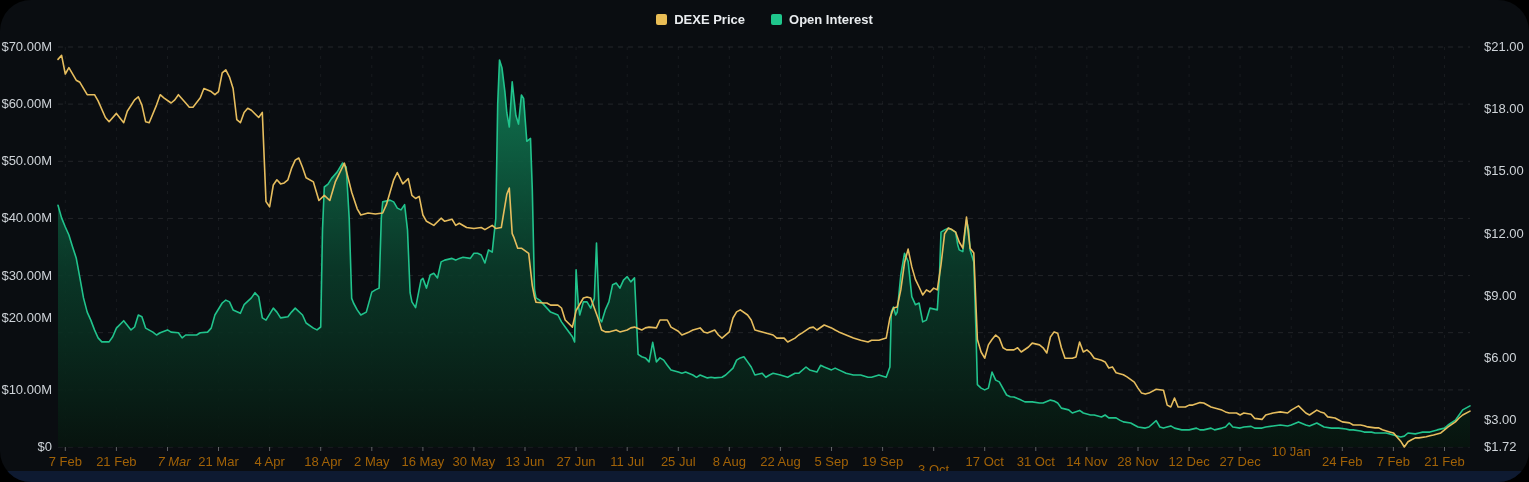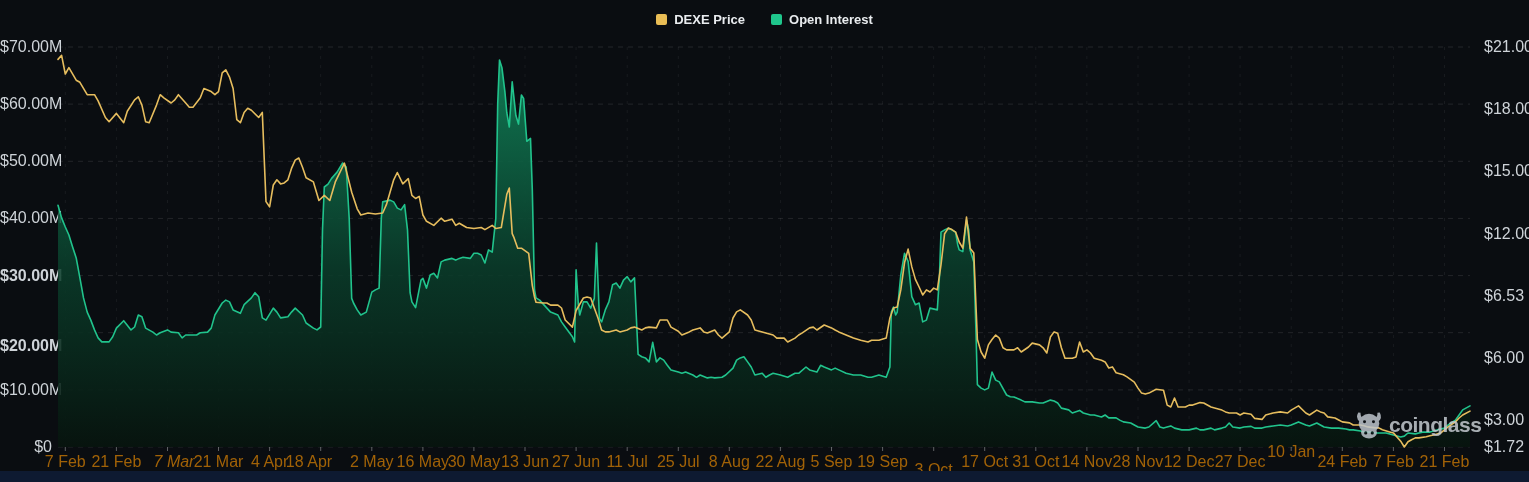--- a/index.html
+++ b/index.html
@@ -1,24 +1,24 @@
 <!DOCTYPE html>
 <html><head>
 <meta charset="utf-8">
 <style>
   html,body{margin:0;padding:0;background:#000;}
   .root{position:relative;width:1529px;height:482px;background:#0a0d11;overflow:hidden;
-        font-family:"Liberation Sans",sans-serif;}
+        font-family:"Liberation Sans",sans-serif;border-radius:31px;}
   .legend{position:absolute;top:12px;left:0;right:0;display:flex;justify-content:center;
           gap:26px;align-items:center;}
   .legend-item{display:flex;align-items:center;gap:7px;color:#e9ecef;font-size:13px;
           font-weight:700;cursor:pointer;}
   .swatch{width:11px;height:11px;border-radius:2px;display:inline-block;}
   .plot{position:absolute;left:58px;top:47px;width:1412px;height:400px;}
-  .axis-label{position:absolute;font-size:16px;line-height:16px;color:#ced3d8;white-space:nowrap;}
+  .axis-label{position:absolute;font-size:13px;line-height:16px;color:#ced3d8;white-space:nowrap;}
   .yaxis-left{position:absolute;left:0;top:0;width:52px;height:482px;}
   .yaxis-left .axis-label{right:0;text-align:right;width:52px;}
   .yaxis-right{position:absolute;left:1482px;top:0;width:47px;height:482px;}
   .xaxis .axis-label{width:70px;text-align:center;color:#a16207;}
   .watermark{position:absolute;left:1354px;top:411px;display:flex;align-items:center;gap:5px;
           opacity:.85;pointer-events:none;}
   .watermark-text{color:#c3c9cf;font-size:21px;font-weight:700;letter-spacing:-0.5px;}
   .bottom-strip{position:absolute;left:0;top:471px;width:1529px;height:11px;background:#0e1a31;}
 </style>
 </head>
@@ -33,22 +33,22 @@
       <div class="legend-item">
         <span class="swatch" style="background: rgb(31, 198, 140);"></span>
         <span>Open Interest</span>
       </div>
     </div>
   <div class="yaxis-left">
       <span class="axis-label" style="top: 39px;">$70.00M</span>
       <span class="axis-label" style="top: 96.1429px;">$60.00M</span>
       <span class="axis-label" style="top: 153.286px;">$50.00M</span>
       <span class="axis-label" style="top: 210.429px;">$40.00M</span>
-      <span class="axis-label" style="top: 267.571px; font-weight: bold;">$30.00M</span>
-      <span class="axis-label" style="top: 338px; font-weight: bold;">$20.00M</span>
+      <span class="axis-label" style="top: 267.571px;">$30.00M</span>
+      <span class="axis-label" style="top: 310px;">$20.00M</span>
       <span class="axis-label" style="top: 381.857px;">$10.00M</span>
       <span class="axis-label" style="top: 439px;">$0</span>
     </div>
   <div class="plot">
     <svg id="plot-svg" width="1412" height="406" viewBox="0 0 1412 406" style="overflow:visible;display:block">
         <defs>
           <linearGradient id="oiGrad" x1="0" y1="0" x2="0" y2="400" gradientUnits="userSpaceOnUse">
             <stop offset="0%" stop-color="rgba(17,138,94,0.90)"></stop>
             <stop offset="55%" stop-color="rgba(10,62,43,0.85)"></stop>
             <stop offset="100%" stop-color="rgba(7,20,14,0.92)"></stop>
@@ -121,32 +121,32 @@
         <path d="M0.0,158.3L3.6,170.9L7.3,180.0L10.9,188.0L14.6,200.0L18.2,210.9L21.9,230.9L25.5,250.9L29.2,265.1L32.8,273.1L36.5,282.9L40.1,290.9L43.8,294.9L51.1,294.9L54.7,289.7L58.4,281.1L65.7,273.7L73.0,282.9L76.6,280.0L80.3,268.0L83.9,269.7L87.6,281.1L94.9,285.1L98.5,288.0L102.2,285.7L109.5,282.9L113.1,285.1L120.4,285.7L124.1,290.9L127.7,288.0L135.0,288.0L138.6,288.0L142.3,285.7L149.6,285.1L153.2,281.1L156.9,268.0L164.2,256.0L167.8,253.1L171.5,254.9L175.1,262.9L182.4,266.3L186.1,257.7L193.4,250.9L197.0,245.7L200.7,249.7L204.3,270.9L208.0,273.1L215.3,261.1L218.9,265.1L222.6,270.9L229.9,269.7L233.5,265.1L237.2,261.1L244.5,268.0L248.1,276.0L255.4,281.1L259.0,282.9L262.7,280.0L264.5,182.9L266.3,140.0L270.0,137.1L273.6,131.4L279.1,125.1L284.6,116.0L288.2,120.0L291.2,171.4L293.7,251.4L295.5,256.0L299.2,262.9L302.8,268.0L308.3,265.1L313.8,245.1L317.4,242.9L321.1,241.1L323.3,171.4L324.7,154.9L332.0,153.1L335.7,154.9L339.3,161.1L343.0,162.9L346.6,157.7L349.5,182.9L352.1,245.7L353.9,254.9L357.6,260.6L363.0,233.1L364.9,231.4L368.5,241.1L372.2,228.0L375.8,226.3L379.5,230.9L383.1,214.9L386.7,213.1L394.0,211.4L397.7,213.1L401.3,211.4L405.0,210.3L412.3,211.4L415.9,206.3L419.6,206.3L423.2,208.0L426.9,216.0L430.5,202.9L434.2,205.1L437.8,171.4L439.7,57.1L441.5,13.1L444.0,21.1L447.0,45.7L448.8,65.7L451.3,80.0L454.2,34.9L457.9,68.6L460.5,77.1L463.4,48.0L465.6,51.4L468.8,94.3L472.5,91.4L474.3,142.9L476.5,242.9L478.0,250.9L481.6,253.1L488.9,261.1L492.6,265.1L499.9,268.0L503.5,274.9L507.2,280.0L514.4,289.7L516.6,294.9L518.1,222.9L520.3,257.1L521.7,268.0L525.4,254.9L529.0,254.9L532.7,261.1L536.3,251.4L538.5,196.0L541.4,271.4L543.6,274.9L547.3,262.9L550.9,254.9L554.6,237.7L558.2,236.0L561.9,241.1L565.5,233.1L569.2,229.7L572.8,234.9L576.5,230.9L580.1,307.4L583.8,309.7L587.4,310.9L591.1,314.9L594.7,295.4L598.4,314.9L602.0,310.9L605.7,313.1L609.3,318.3L613.0,322.9L620.3,325.1L623.9,326.3L627.6,325.1L634.9,328.0L638.5,330.3L642.1,328.0L649.4,330.9L653.1,330.3L656.7,330.9L664.0,330.3L667.7,328.0L675.0,321.1L678.6,313.1L682.3,310.9L685.9,309.7L689.6,314.9L693.2,320.0L696.9,328.0L704.2,326.3L707.8,330.3L711.5,328.0L715.1,326.3L722.4,328.0L729.7,330.3L737.0,326.3L740.7,326.3L748.0,320.0L751.6,322.9L758.9,325.1L762.6,318.3L766.2,320.0L773.5,322.9L777.1,321.1L780.8,322.9L788.1,326.3L795.4,328.0L802.7,328.0L810.0,330.3L813.6,330.3L820.9,328.0L828.2,330.3L831.9,320.0L833.3,265.1L835.5,260.0L837.7,268.0L839.2,265.1L842.8,228.0L846.5,206.3L850.1,214.3L853.8,249.7L857.4,257.7L861.1,256.0L864.7,274.9L868.4,273.1L872.0,261.1L879.3,262.9L881.5,228.6L883.0,185.1L886.6,182.9L890.3,181.1L893.9,182.9L897.6,185.1L899.7,197.7L901.2,202.9L904.8,204.6L908.5,173.1L910.7,182.9L912.1,202.9L915.8,214.9L918.0,285.7L919.4,337.7L923.1,341.1L926.7,342.9L930.4,341.1L934.0,325.1L937.7,333.1L941.3,334.9L948.6,348.0L952.3,349.7L955.9,350.0L963.2,353.1L966.9,354.9L974.2,354.9L981.5,356.0L985.1,356.0L992.4,353.1L996.1,354.0L999.7,356.0L1003.4,361.1L1010.7,362.9L1014.3,366.0L1021.6,363.4L1025.3,366.0L1032.5,368.0L1036.2,368.0L1043.5,370.0L1047.1,368.0L1050.8,370.9L1058.1,370.9L1061.7,373.1L1065.4,374.9L1072.7,376.0L1076.3,378.0L1080.0,380.0L1087.3,381.1L1090.9,380.0L1098.2,373.7L1101.9,380.0L1105.5,381.1L1112.8,378.9L1116.5,381.1L1123.8,382.9L1127.4,382.9L1131.1,382.9L1138.4,381.1L1142.0,382.9L1145.7,382.9L1153.0,381.1L1156.6,382.9L1163.9,381.1L1167.5,380.0L1171.2,376.0L1174.8,380.0L1182.1,381.1L1185.8,380.0L1193.1,379.4L1196.7,381.1L1204.0,381.1L1207.7,380.0L1215.0,379.0L1222.3,378.0L1229.6,379.0L1233.2,378.0L1240.5,374.9L1247.8,378.0L1251.5,379.0L1258.8,376.0L1262.4,378.0L1266.1,380.0L1273.4,381.1L1277.0,381.1L1280.7,381.1L1287.9,382.0L1291.6,382.9L1295.2,382.9L1302.5,384.0L1306.2,385.1L1313.5,385.1L1317.1,386.0L1320.8,386.0L1328.1,386.0L1331.7,386.9L1335.4,388.0L1342.7,390.0L1346.3,389.1L1350.0,386.0L1357.3,386.9L1360.9,386.0L1364.6,385.1L1371.9,385.1L1375.5,384.0L1379.2,382.9L1386.5,381.1L1390.1,378.0L1397.4,373.1L1401.1,368.0L1404.7,362.9L1412.0,358.9L1412.0,400L0.0,400Z" fill="url(#oiGrad)" stroke="none"></path>
         <polyline points="0.0,158.3 3.6,170.9 7.3,180.0 10.9,188.0 14.6,200.0 18.2,210.9 21.9,230.9 25.5,250.9 29.2,265.1 32.8,273.1 36.5,282.9 40.1,290.9 43.8,294.9 51.1,294.9 54.7,289.7 58.4,281.1 65.7,273.7 73.0,282.9 76.6,280.0 80.3,268.0 83.9,269.7 87.6,281.1 94.9,285.1 98.5,288.0 102.2,285.7 109.5,282.9 113.1,285.1 120.4,285.7 124.1,290.9 127.7,288.0 135.0,288.0 138.6,288.0 142.3,285.7 149.6,285.1 153.2,281.1 156.9,268.0 164.2,256.0 167.8,253.1 171.5,254.9 175.1,262.9 182.4,266.3 186.1,257.7 193.4,250.9 197.0,245.7 200.7,249.7 204.3,270.9 208.0,273.1 215.3,261.1 218.9,265.1 222.6,270.9 229.9,269.7 233.5,265.1 237.2,261.1 244.5,268.0 248.1,276.0 255.4,281.1 259.0,282.9 262.7,280.0 264.5,182.9 266.3,140.0 270.0,137.1 273.6,131.4 279.1,125.1 284.6,116.0 288.2,120.0 291.2,171.4 293.7,251.4 295.5,256.0 299.2,262.9 302.8,268.0 308.3,265.1 313.8,245.1 317.4,242.9 321.1,241.1 323.3,171.4 324.7,154.9 332.0,153.1 335.7,154.9 339.3,161.1 343.0,162.9 346.6,157.7 349.5,182.9 352.1,245.7 353.9,254.9 357.6,260.6 363.0,233.1 364.9,231.4 368.5,241.1 372.2,228.0 375.8,226.3 379.5,230.9 383.1,214.9 386.7,213.1 394.0,211.4 397.7,213.1 401.3,211.4 405.0,210.3 412.3,211.4 415.9,206.3 419.6,206.3 423.2,208.0 426.9,216.0 430.5,202.9 434.2,205.1 437.8,171.4 439.7,57.1 441.5,13.1 444.0,21.1 447.0,45.7 448.8,65.7 451.3,80.0 454.2,34.9 457.9,68.6 460.5,77.1 463.4,48.0 465.6,51.4 468.8,94.3 472.5,91.4 474.3,142.9 476.5,242.9 478.0,250.9 481.6,253.1 488.9,261.1 492.6,265.1 499.9,268.0 503.5,274.9 507.2,280.0 514.4,289.7 516.6,294.9 518.1,222.9 520.3,257.1 521.7,268.0 525.4,254.9 529.0,254.9 532.7,261.1 536.3,251.4 538.5,196.0 541.4,271.4 543.6,274.9 547.3,262.9 550.9,254.9 554.6,237.7 558.2,236.0 561.9,241.1 565.5,233.1 569.2,229.7 572.8,234.9 576.5,230.9 580.1,307.4 583.8,309.7 587.4,310.9 591.1,314.9 594.7,295.4 598.4,314.9 602.0,310.9 605.7,313.1 609.3,318.3 613.0,322.9 620.3,325.1 623.9,326.3 627.6,325.1 634.9,328.0 638.5,330.3 642.1,328.0 649.4,330.9 653.1,330.3 656.7,330.9 664.0,330.3 667.7,328.0 675.0,321.1 678.6,313.1 682.3,310.9 685.9,309.7 689.6,314.9 693.2,320.0 696.9,328.0 704.2,326.3 707.8,330.3 711.5,328.0 715.1,326.3 722.4,328.0 729.7,330.3 737.0,326.3 740.7,326.3 748.0,320.0 751.6,322.9 758.9,325.1 762.6,318.3 766.2,320.0 773.5,322.9 777.1,321.1 780.8,322.9 788.1,326.3 795.4,328.0 802.7,328.0 810.0,330.3 813.6,330.3 820.9,328.0 828.2,330.3 831.9,320.0 833.3,265.1 835.5,260.0 837.7,268.0 839.2,265.1 842.8,228.0 846.5,206.3 850.1,214.3 853.8,249.7 857.4,257.7 861.1,256.0 864.7,274.9 868.4,273.1 872.0,261.1 879.3,262.9 881.5,228.6 883.0,185.1 886.6,182.9 890.3,181.1 893.9,182.9 897.6,185.1 899.7,197.7 901.2,202.9 904.8,204.6 908.5,173.1 910.7,182.9 912.1,202.9 915.8,214.9 918.0,285.7 919.4,337.7 923.1,341.1 926.7,342.9 930.4,341.1 934.0,325.1 937.7,333.1 941.3,334.9 948.6,348.0 952.3,349.7 955.9,350.0 963.2,353.1 966.9,354.9 974.2,354.9 981.5,356.0 985.1,356.0 992.4,353.1 996.1,354.0 999.7,356.0 1003.4,361.1 1010.7,362.9 1014.3,366.0 1021.6,363.4 1025.3,366.0 1032.5,368.0 1036.2,368.0 1043.5,370.0 1047.1,368.0 1050.8,370.9 1058.1,370.9 1061.7,373.1 1065.4,374.9 1072.7,376.0 1076.3,378.0 1080.0,380.0 1087.3,381.1 1090.9,380.0 1098.2,373.7 1101.9,380.0 1105.5,381.1 1112.8,378.9 1116.5,381.1 1123.8,382.9 1127.4,382.9 1131.1,382.9 1138.4,381.1 1142.0,382.9 1145.7,382.9 1153.0,381.1 1156.6,382.9 1163.9,381.1 1167.5,380.0 1171.2,376.0 1174.8,380.0 1182.1,381.1 1185.8,380.0 1193.1,379.4 1196.7,381.1 1204.0,381.1 1207.7,380.0 1215.0,379.0 1222.3,378.0 1229.6,379.0 1233.2,378.0 1240.5,374.9 1247.8,378.0 1251.5,379.0 1258.8,376.0 1262.4,378.0 1266.1,380.0 1273.4,381.1 1277.0,381.1 1280.7,381.1 1287.9,382.0 1291.6,382.9 1295.2,382.9 1302.5,384.0 1306.2,385.1 1313.5,385.1 1317.1,386.0 1320.8,386.0 1328.1,386.0 1331.7,386.9 1335.4,388.0 1342.7,390.0 1346.3,389.1 1350.0,386.0 1357.3,386.9 1360.9,386.0 1364.6,385.1 1371.9,385.1 1375.5,384.0 1379.2,382.9 1386.5,381.1 1390.1,378.0 1397.4,373.1 1401.1,368.0 1404.7,362.9 1412.0,358.9" fill="none" stroke="#21c38c" stroke-width="1.6" stroke-linejoin="round" stroke-linecap="round"></polyline>
         <polyline points="0.0,12.4 3.6,8.3 7.3,27.0 10.9,20.7 18.2,33.2 21.9,35.3 29.2,47.7 36.5,47.7 40.1,53.9 47.4,70.5 51.1,74.7 58.4,66.4 65.7,75.7 69.3,64.3 76.6,52.9 80.3,49.8 83.9,58.1 87.6,74.7 91.2,75.7 98.5,58.1 102.2,47.7 105.8,50.8 113.1,56.0 116.8,52.9 120.4,47.7 127.7,56.0 131.3,60.2 135.0,60.2 142.3,50.8 145.9,41.5 153.2,44.6 156.9,47.7 160.5,44.6 164.2,25.9 167.8,22.8 171.5,30.1 175.1,41.5 178.8,72.6 182.4,75.7 186.1,65.4 189.7,61.2 193.4,63.3 200.7,70.5 204.3,65.4 208.0,154.6 211.6,159.8 215.3,138.0 218.9,132.8 222.6,136.9 226.2,135.9 229.9,132.8 233.5,121.4 237.2,113.1 240.8,111.0 244.5,120.3 248.1,130.7 255.4,134.9 260.9,153.5 266.3,148.3 271.8,153.5 277.3,134.9 286.4,116.2 293.7,145.2 299.2,161.8 302.8,168.0 310.1,166.0 317.4,167.0 324.7,166.0 328.4,157.7 335.7,132.8 339.3,125.5 344.8,136.9 350.3,131.7 353.9,148.3 357.6,151.5 361.2,149.4 364.9,168.0 368.5,174.3 375.8,178.4 383.1,171.2 386.7,174.3 394.0,172.2 397.7,178.4 401.3,176.3 408.6,180.5 415.9,181.5 423.2,180.5 426.9,182.6 434.2,178.4 437.8,181.5 443.3,180.5 448.8,147.3 451.3,141.1 454.2,186.7 456.1,190.9 459.7,201.2 463.4,201.2 470.7,206.4 474.3,238.6 476.5,250.0 478.0,255.2 485.3,256.0 488.9,256.0 492.6,258.1 499.9,258.1 503.5,261.0 507.2,273.0 514.4,280.1 518.1,263.5 525.4,251.0 529.0,250.0 532.7,251.0 536.3,261.0 540.0,271.0 543.6,283.0 547.3,284.9 550.9,284.9 558.2,283.0 561.9,284.9 569.2,283.0 572.8,280.9 576.5,280.1 583.8,283.0 587.4,280.9 591.1,280.1 598.4,280.9 602.0,273.0 609.3,273.0 613.0,280.1 620.3,284.2 623.9,288.0 631.2,284.9 634.9,283.0 642.1,280.9 645.8,284.9 649.4,285.9 656.7,283.0 660.4,288.0 664.0,291.1 671.3,284.9 675.0,271.0 678.6,264.9 682.3,262.9 689.6,268.0 693.2,273.0 696.9,283.0 704.2,284.9 707.8,285.9 715.1,288.0 718.8,291.1 726.1,291.1 729.7,295.0 737.0,291.1 740.7,288.0 744.3,285.9 751.6,280.9 755.3,280.1 758.9,283.0 766.2,278.0 773.5,280.9 777.1,283.0 780.8,284.9 788.1,288.0 795.4,291.1 802.7,293.2 810.0,295.0 813.6,293.2 820.9,293.2 828.2,291.1 831.9,271.0 835.5,261.0 839.2,260.0 842.8,242.9 846.5,215.8 850.1,202.1 853.8,219.9 857.4,232.4 861.1,240.0 864.7,247.9 868.4,242.9 872.0,245.0 875.7,241.1 879.3,242.9 883.0,217.8 886.6,186.7 890.3,181.1 893.9,182.6 897.6,185.1 901.2,195.0 904.8,201.2 908.5,170.1 910.7,188.8 912.1,201.2 915.8,206.0 918.0,259.3 919.4,292.5 923.1,305.0 926.7,311.2 930.4,297.9 934.0,292.5 937.7,288.0 941.3,291.1 945.0,300.8 948.6,302.9 955.9,302.9 959.6,300.8 963.2,305.0 970.5,300.0 974.2,296.1 981.5,297.9 985.1,300.8 988.8,306.0 992.4,290.0 996.1,284.9 999.7,286.3 1003.4,300.8 1007.0,311.2 1014.3,311.2 1018.0,310.0 1021.6,295.0 1025.3,305.0 1028.9,302.9 1032.5,306.0 1036.2,311.2 1043.5,313.3 1047.1,314.9 1050.8,321.0 1054.4,319.9 1058.1,325.7 1065.4,327.8 1069.0,329.9 1076.3,335.1 1080.0,341.1 1083.6,346.1 1087.3,347.1 1090.9,346.1 1098.2,342.3 1105.5,343.2 1109.2,358.1 1112.8,360.0 1116.5,351.0 1120.1,360.0 1127.4,360.0 1131.1,358.1 1134.7,358.1 1142.0,355.6 1145.7,356.0 1153.0,360.0 1156.6,361.0 1163.9,363.1 1167.5,364.9 1171.2,366.0 1178.5,366.0 1182.1,368.0 1185.8,366.0 1193.1,367.2 1196.7,371.4 1204.0,372.4 1207.7,368.0 1215.0,366.0 1222.3,364.9 1229.6,366.0 1233.2,363.1 1240.5,358.9 1247.8,366.0 1251.5,368.0 1258.8,363.1 1262.4,364.9 1266.1,366.0 1269.7,369.9 1277.0,371.0 1280.7,373.0 1284.3,374.9 1291.6,375.9 1295.2,378.0 1302.5,378.0 1306.2,378.8 1309.8,379.9 1317.1,380.9 1320.8,380.9 1324.4,382.8 1331.7,384.9 1335.4,385.9 1342.7,394.2 1346.3,400.0 1350.0,394.8 1353.6,392.7 1357.3,390.9 1360.9,390.9 1368.2,389.8 1371.9,388.8 1375.5,388.0 1382.8,385.9 1386.5,382.8 1390.1,379.9 1397.4,374.9 1401.1,371.0 1404.7,368.0 1412.0,364.1" fill="none" stroke="#e6bd5e" stroke-width="1.6" stroke-linejoin="round" stroke-linecap="round"></polyline>
       </svg>
   </div>
   <div class="yaxis-right">
       <span class="axis-label" style="left: 2px; top: 39px; text-align: right;">$21.00</span>
       <span class="axis-label" style="left: 2px; top: 101.241px;">$18.00</span>
       <span class="axis-label" style="left: 2px; top: 163.481px;">$15.00</span>
       <span class="axis-label" style="left: 2px; top: 225.722px;">$12.00</span>
-      <span class="axis-label" style="left: 2px; top: 287.963px;">$6.53</span>
+      <span class="axis-label" style="left: 2px; top: 287.963px;">$9.00</span>
       <span class="axis-label" style="left: 2px; top: 350.203px;">$6.00</span>
       <span class="axis-label" style="left: 2px; top: 412.444px;">$3.00</span>
       <span class="axis-label" style="left: 2px; top: 439px;">$1.72</span>
     </div>
   <div class="xaxis">
       <span class="axis-label" style="left: 30.2972px; top: 454px;">7 Feb</span>
       <span class="axis-label" style="left: 81.3773px; top: 454px;">21 Feb</span>
       <span class="axis-label" style="left: 139px; top: 454px; font-style: italic;">7 Mar</span>
       <span class="axis-label" style="left: 183.537px; top: 454px;">21 Mar</span>
       <span class="axis-label" style="left: 234.618px; top: 454px;">4 Apr</span>
-      <span class="axis-label" style="left: 274px; top: 454px;">18 Apr</span>
+      <span class="axis-label" style="left: 288px; top: 454px;">18 Apr</span>
       <span class="axis-label" style="left: 336.778px; top: 454px;">2 May</span>
       <span class="axis-label" style="left: 387.858px; top: 454px;">16 May</span>
       <span class="axis-label" style="left: 438.938px; top: 454px;">30 May</span>
       <span class="axis-label" style="left: 490.018px; top: 454px;">13 Jun</span>
       <span class="axis-label" style="left: 541.098px; top: 454px;">27 Jun</span>
       <span class="axis-label" style="left: 592.178px; top: 454px;">11 Jul</span>
       <span class="axis-label" style="left: 643.258px; top: 454px;">25 Jul</span>
       <span class="axis-label" style="left: 694.339px; top: 454px;">8 Aug</span>
       <span class="axis-label" style="left: 745.419px; top: 454px;">22 Aug</span>
       <span class="axis-label" style="left: 796.499px; top: 454px;">5 Sep</span>
@@ -156,31 +156,14 @@
       <span class="axis-label" style="left: 1000.82px; top: 454px;">31 Oct</span>
       <span class="axis-label" style="left: 1051.9px; top: 454px;">14 Nov</span>
       <span class="axis-label" style="left: 1102.98px; top: 454px;">28 Nov</span>
       <span class="axis-label" style="left: 1154.06px; top: 454px;">12 Dec</span>
       <span class="axis-label" style="left: 1205.14px; top: 454px;">27 Dec</span>
       <span class="axis-label" style="left: 1256.22px; top: 444px;">10 Jan</span>
       <span class="axis-label" style="left: 1307.3px; top: 454px;">24 Feb</span>
       <span class="axis-label" style="left: 1358.38px; top: 454px;">7 Feb</span>
       <span class="axis-label" style="left: 1409.46px; top: 454px;">21 Feb</span>
     </div>
-  <div class="watermark">
-    <svg width="30" height="28" viewBox="0 0 32 30">
-      <g fill="#bdc4cb">
-        <path d="M4.5 1.5 Q1 8 6.5 11.5 L10.5 8.5 Q6.5 6.5 7 1.8 Z"></path>
-        <path d="M27.5 1.5 Q31 8 25.5 11.5 L21.5 8.5 Q25.5 6.5 25 1.8 Z"></path>
-        <ellipse cx="16" cy="13.5" rx="11" ry="10.5"></ellipse>
-        <ellipse cx="16" cy="23" rx="8.5" ry="6.5"></ellipse>
-      </g>
-      <g fill="#0a0d11">
-        <circle cx="11.2" cy="11.5" r="1.6"></circle>
-        <circle cx="20.8" cy="11.5" r="1.6"></circle>
-        <circle cx="12.5" cy="23.5" r="1.7"></circle>
-        <circle cx="19.5" cy="23.5" r="1.7"></circle>
-      </g>
-    </svg>
-    <span class="watermark-text">coinglass</span>
-  </div>
   <div class="bottom-strip"></div>
 </div>
 
 </body></html>

